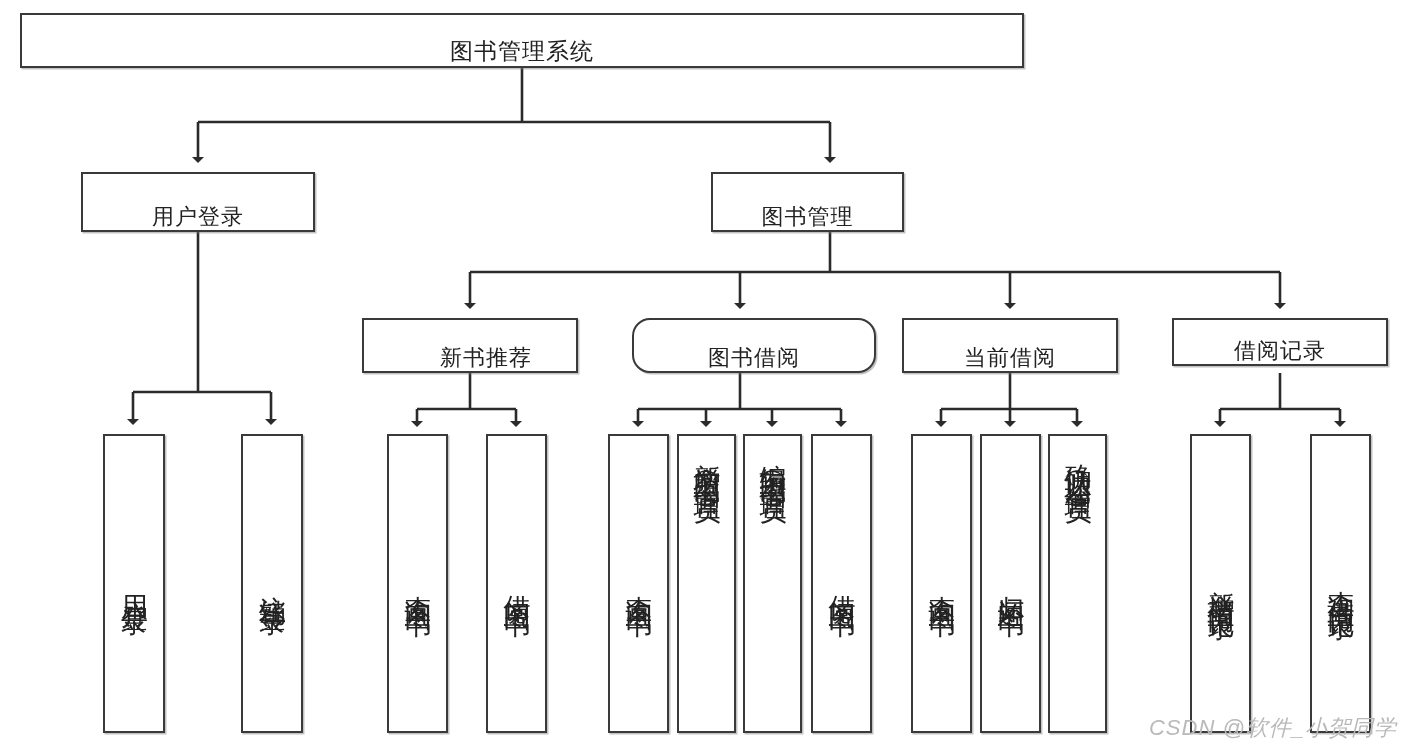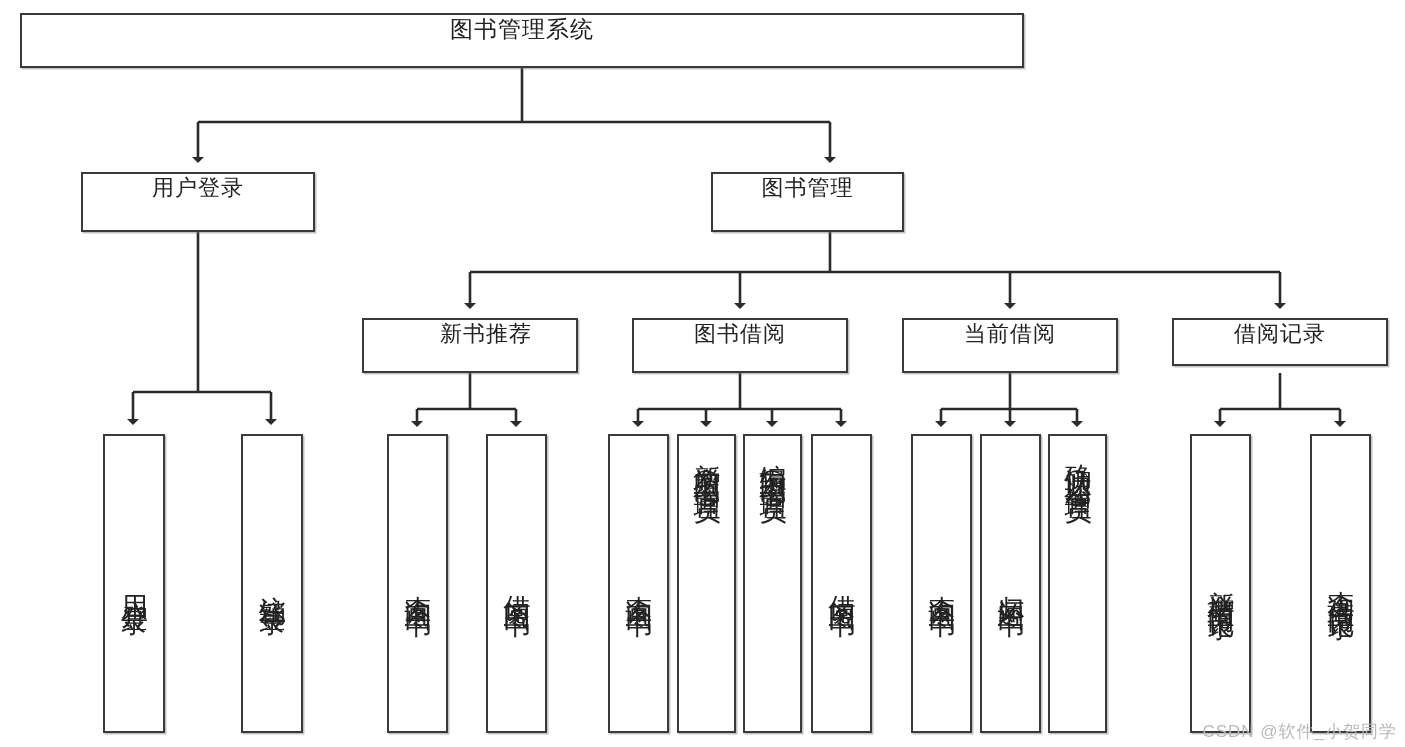--- a/index.html
+++ b/index.html
@@ -7,21 +7,21 @@
   #canvas{position:relative;width:1405px;height:747px;background:#ffffff;overflow:hidden;}
   svg.edges{position:absolute;left:0;top:0;width:1405px;height:747px;pointer-events:none;}
 
   .node{
     position:absolute;
     box-sizing:border-box;
     background:#ffffff;
     border:2.5px solid #3a3a3a;
     box-shadow:1.5px 1.5px 0 rgba(120,120,120,.45);
     display:flex;
-    align-items:flex-start;
+    align-items:flex-end;
     justify-content:center;
     color:#1a1a1a;
   }
   .node .label{
     font-size:22px;
     line-height:1.25;
     letter-spacing:1px;
     white-space:nowrap;
     color:#222;
   }
@@ -44,24 +44,25 @@
     white-space:nowrap;
     padding:6px 0;
   }
   .node.leaf.valign-mid{align-items:center;}
   .node.leaf.valign-top{align-items:flex-start;}
 
   #watermark{
     position:absolute;
     right:8px;
     bottom:4px;
-    font-size:17px;
+    font-size:22px;
     color:#b9b9b9;
     letter-spacing:1px;
     white-space:nowrap;
+    font-style:italic;
   }
 </style>
 </head>
 <body>
 
 <div id="canvas">
 
   <svg class="edges" viewBox="0 0 1405 747">
     <defs>
       <marker id="arrow" markerWidth="10" markerHeight="12" refX="3" refY="6" orient="auto" markerUnits="userSpaceOnUse">
@@ -119,21 +120,21 @@
   <div class="node lvl2" style="left:81px;top:172px;width:234px;height:60px;">
     <span class="label">用户登录</span>
   </div>
   <div class="node lvl2" style="left:711px;top:172px;width:193px;height:60px;">
     <span class="label">图书管理</span>
   </div>
 
   <div class="node lvl3" style="left:362px;top:318px;width:216px;height:55px;padding-left:32px;">
     <span class="label">新书推荐</span>
   </div>
-  <div class="node lvl3" style="left:632px;top:318px;width:216px;height:55px;">
+  <div class="node lvl3" style="left:632px;top:318px;width:244px;height:55px;border-radius:18px;">
     <span class="label">图书借阅</span>
   </div>
   <div class="node lvl3" style="left:902px;top:318px;width:216px;height:55px;">
     <span class="label">当前借阅</span>
   </div>
   <div class="node lvl3" style="left:1172px;top:318px;width:216px;height:48px;">
     <span class="label">借阅记录</span>
   </div>
 
   <div class="node leaf valign-mid" style="left:103px;top:434px;width:62px;height:299px;">

